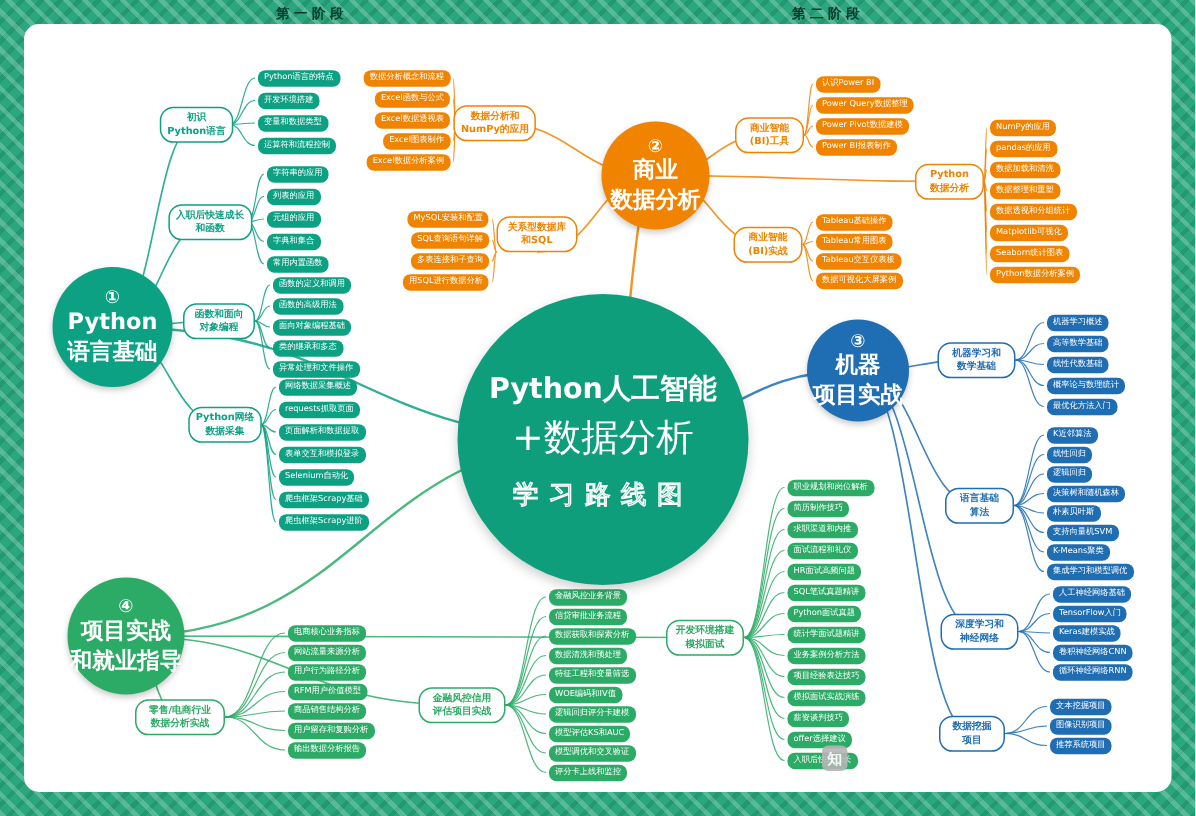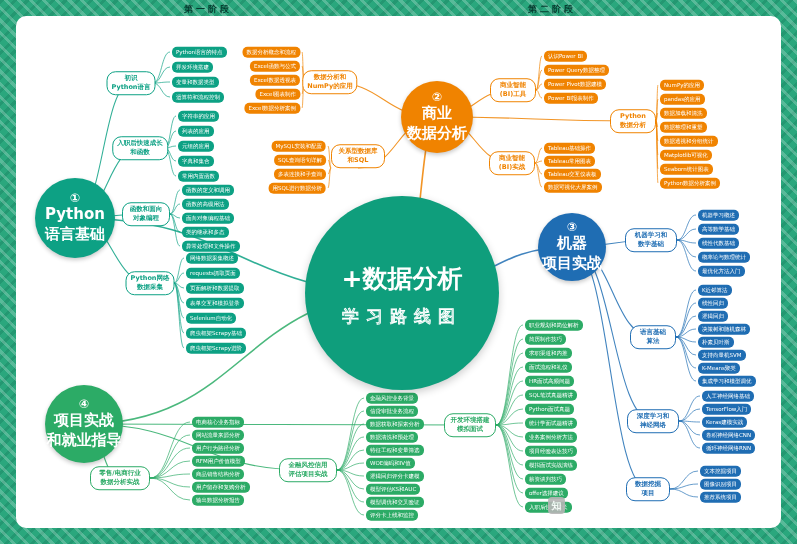--- a/index.html
+++ b/index.html
@@ -24,21 +24,21 @@
     font-size:6.5px;font-weight:bold;line-height:1.35;padding:2px 4px;text-align:center;
     white-space:pre-line;transform:translate(-50%,-50%);box-sizing:border-box;}
   .leaf{position:absolute;color:#fff;font-size:5.5px;line-height:1;padding:2.5px 4px;
     border-radius:5px;white-space:nowrap;}
   .leaf.right{transform:translate(0,-50%);}
   .leaf.left{transform:translate(-100%,-50%);}
   .center-circle{position:absolute;z-index:2;border-radius:50%;display:flex;flex-direction:column;
     align-items:center;justify-content:center;color:#fff;transform:translate(-50%,-50%);
     box-shadow:0 3px 8px rgba(0,0,0,.2);}
   .center-line1{font-size:19px;font-weight:bold;}
-  .center-line2{font-size:25px;font-weight:bold;margin-top:3px;}
+  .center-line2{font-size:25px;font-weight:normal;margin-top:3px;}
   .center-line3{font-size:17px;letter-spacing:7px;margin-top:10px;
     color:rgba(255,255,255,.18);-webkit-text-stroke:0.9px #ffffff;}
   .watermark{position:absolute;left:548px;top:497px;z-index:4;display:flex;align-items:center;
     gap:5px;color:#a6a6a6;font-size:13px;font-weight:bold;opacity:.9;}
   .watermark-icon{width:17px;height:17px;border-radius:4px;background:#b5b5b5;color:#fff;
     font-size:10px;font-weight:bold;display:flex;align-items:center;justify-content:center;}
 </style>
 </head>
 <body>
 
@@ -316,19 +316,20 @@
     <div class="sub-node" style="left: 470px; top: 425px; min-width: 52px; border-color: rgb(44, 171, 102); color: rgb(44, 171, 102);">开发环境搭建
 模拟面试</div>
     <div class="stage-circle" style="left: 84px; top: 424px; width: 78px; height: 78px; background: rgb(44, 171, 102);">
       <span class="num">④</span>
       <span>项目实战</span>
       <span>和就业指导</span>
     </div>
   </div>
 
 <div class="center-circle" id="center" style="left: 402px; top: 293px; width: 194px; height: 194px; background: rgb(15, 158, 124);">
+  <span class="center-line1">Python人工智能</span>
   <span class="center-line2">+数据分析</span>
   <span class="center-line3">学习路线图</span>
 </div>
 
 <div class="watermark">
   <span class="watermark-icon">知</span>
 </div>
 
 </body></html>

